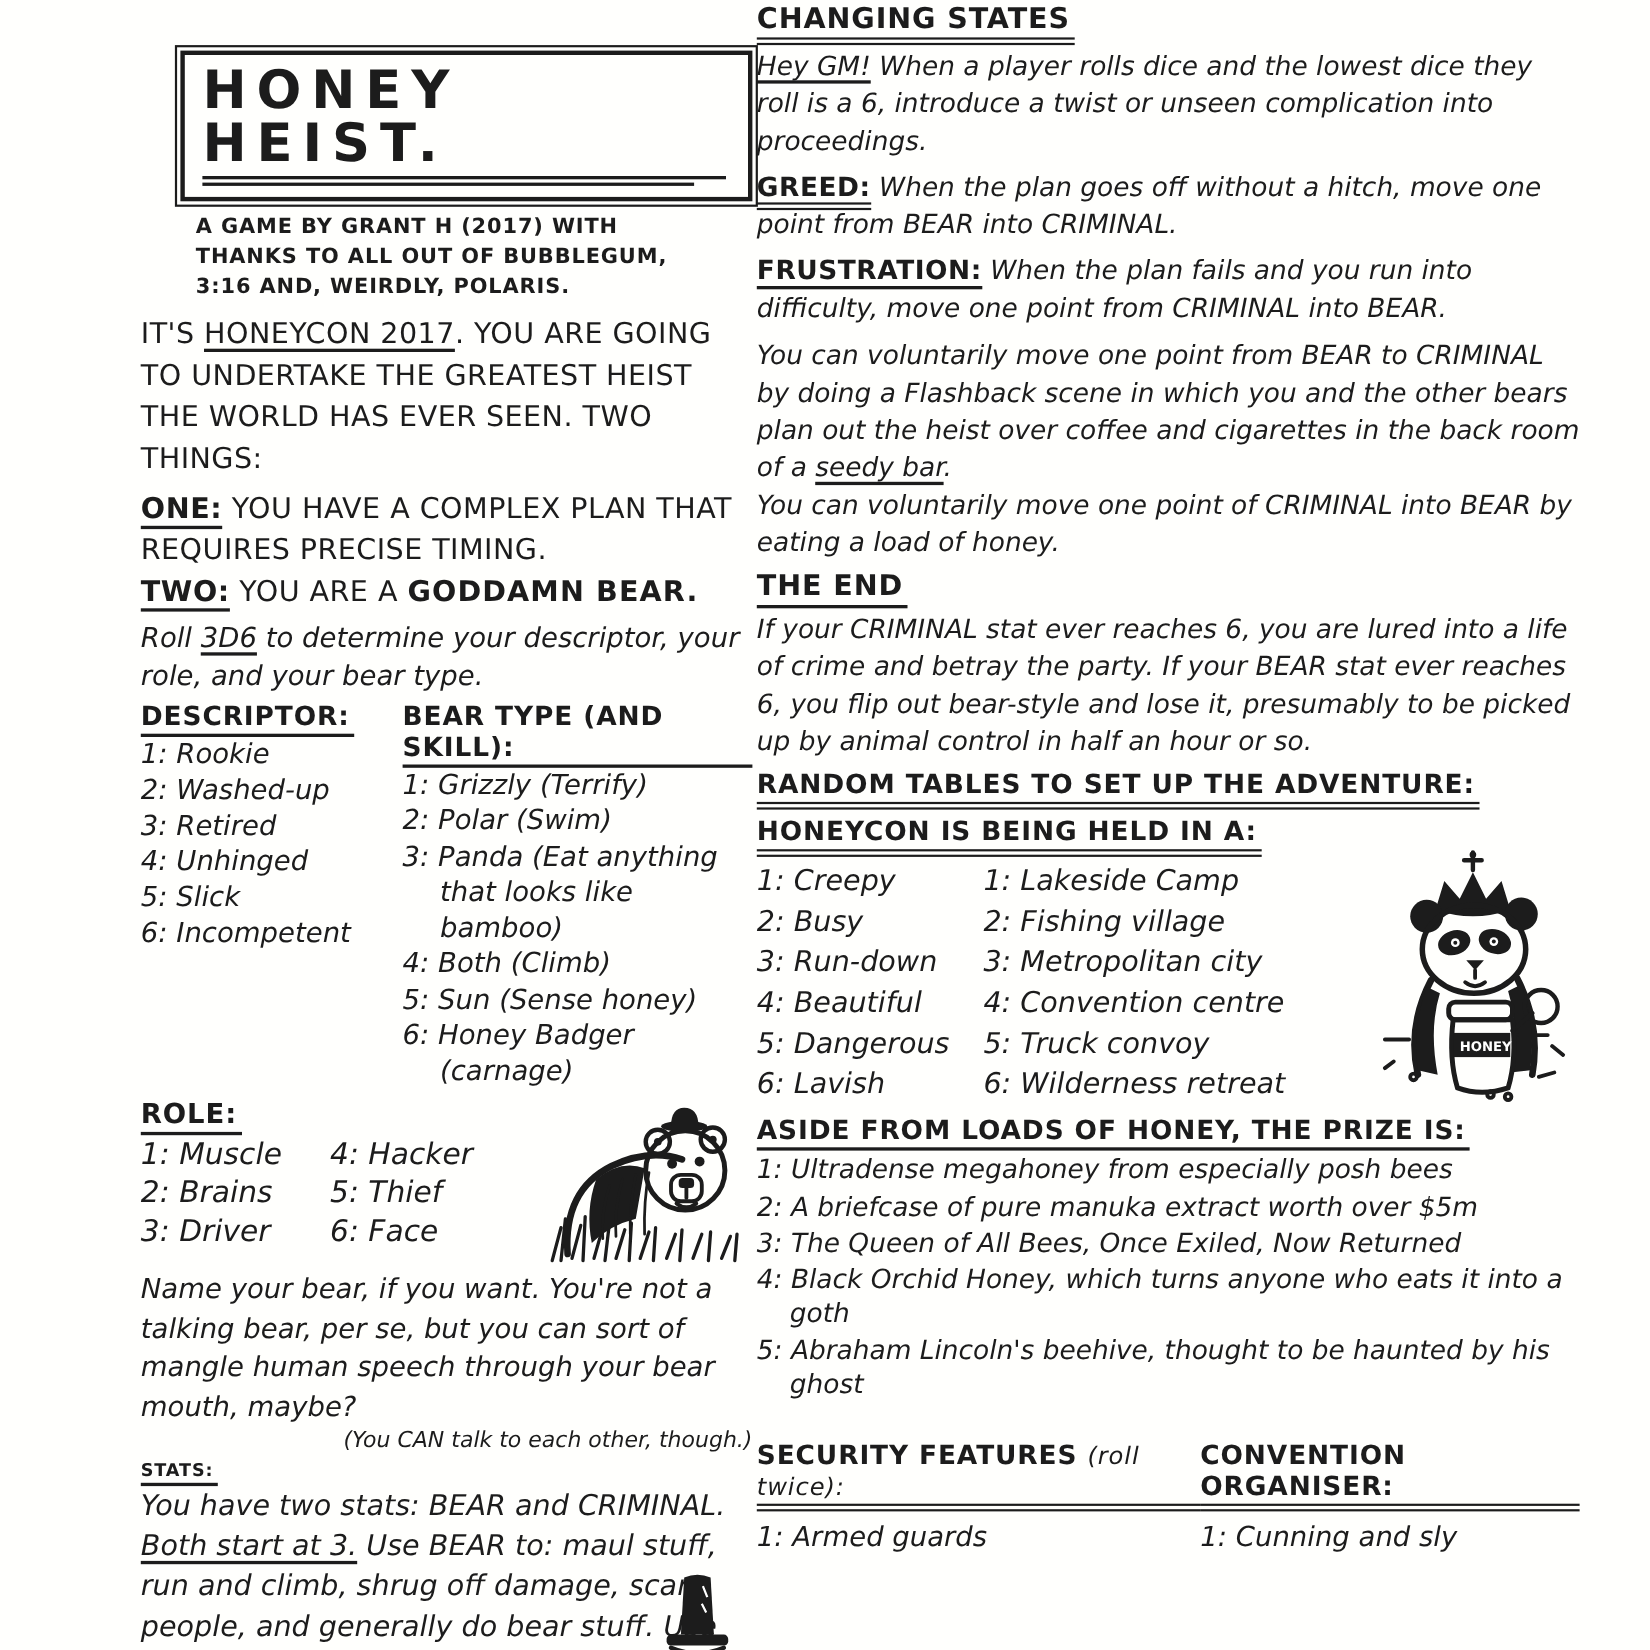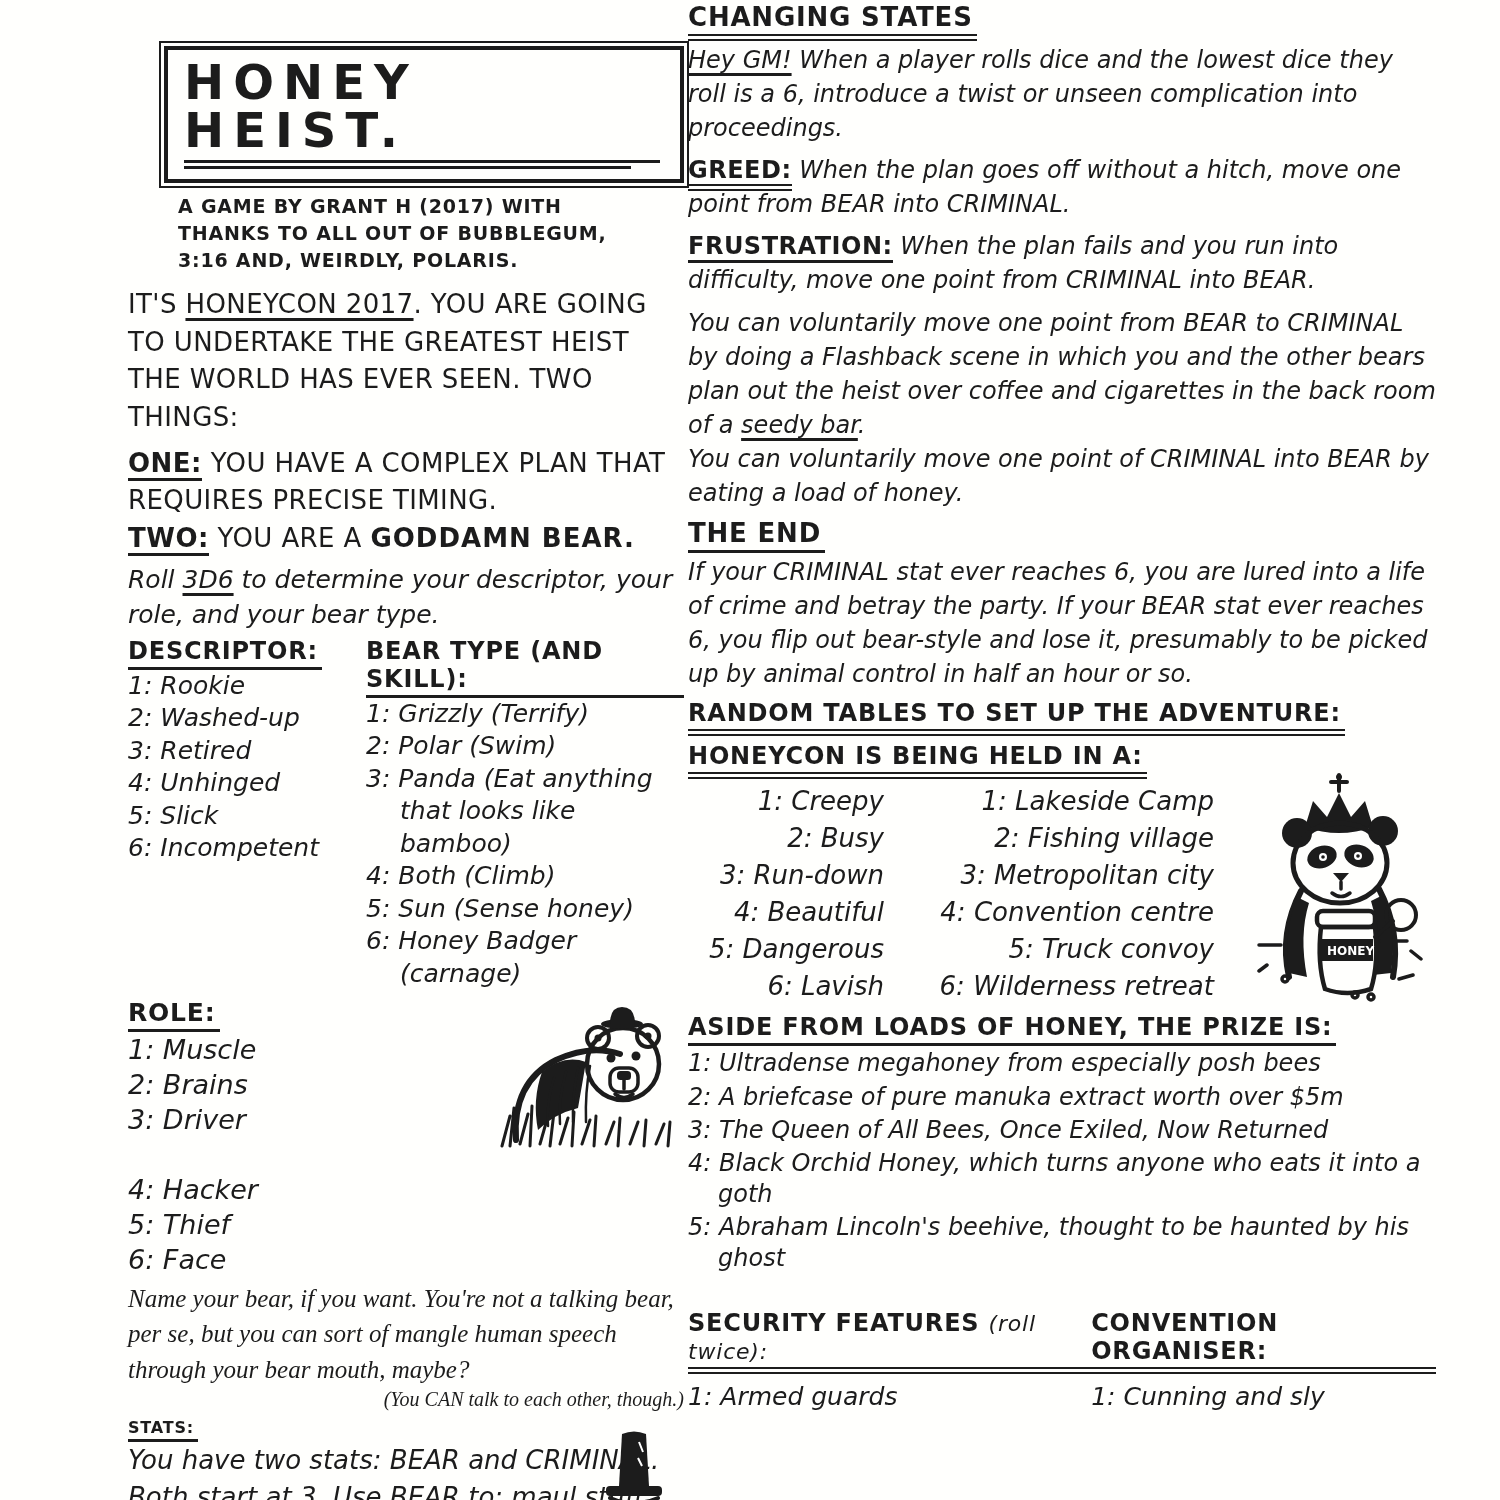--- a/index.html
+++ b/index.html
@@ -36,32 +36,32 @@
           margin:0 0 12px 50px;}
 
   
   .intro{margin-bottom:8px;}
   .big-emph{font-size:26px;font-weight:700;letter-spacing:1px;}
   .roll-p{margin:2px 0 4px 0;}
   .lists-row{gap:26px;margin:2px 0 8px 0;}
   .lists-row .colA{width:212px;}
   .lists-row .colB{width:318px;}
   .role-row{gap:10px;margin-bottom:4px;}
-  .role-cols{display:flex;gap:34px;flex-direction:column;}
+  .role-cols{display:flex;gap:34px;}
   .role-cols .rc{width:138px;}
   .bear-art{margin-left:auto;margin-top:-34px;}
-  .naming{margin-bottom:4px;font-family:Liberation Serif, serif;}
+  .naming{margin-bottom:4px;}
   .aside{font-size:20px;text-align:right;font-style:italic;margin-top:-2px;}
   .stats-blk{margin-bottom:6px;}
 
   
   .rc-body{font-size:24px;}
   .sec{margin-bottom:8px;}
   .sec p{margin:2px 0;}
-  .honeycon-row{gap:10px;margin-top:4px;text-align:right;}
+  .honeycon-row{gap:10px;margin-top:4px;}
   .honeycon-row .hcA{width:196px;}
   .honeycon-row .hcB{width:320px;}
   .panda-art{margin-left:auto;margin-top:-14px;}
   .prize-items{font-size:24px;}
   .prize-items > div{padding-left:30px;text-indent:-30px;font-style:italic;
                      line-height:1.3;margin:2px 0;}
   .scribble{font-weight:700;text-decoration:line-through;text-decoration-thickness:7px;}
   .bottom-row{display:flex;margin-top:34px;}
   .bottom-row .hsec{font-size:24px;}
   .bottom-row .item{font-style:italic;font-size:25px;margin-top:8px;}

